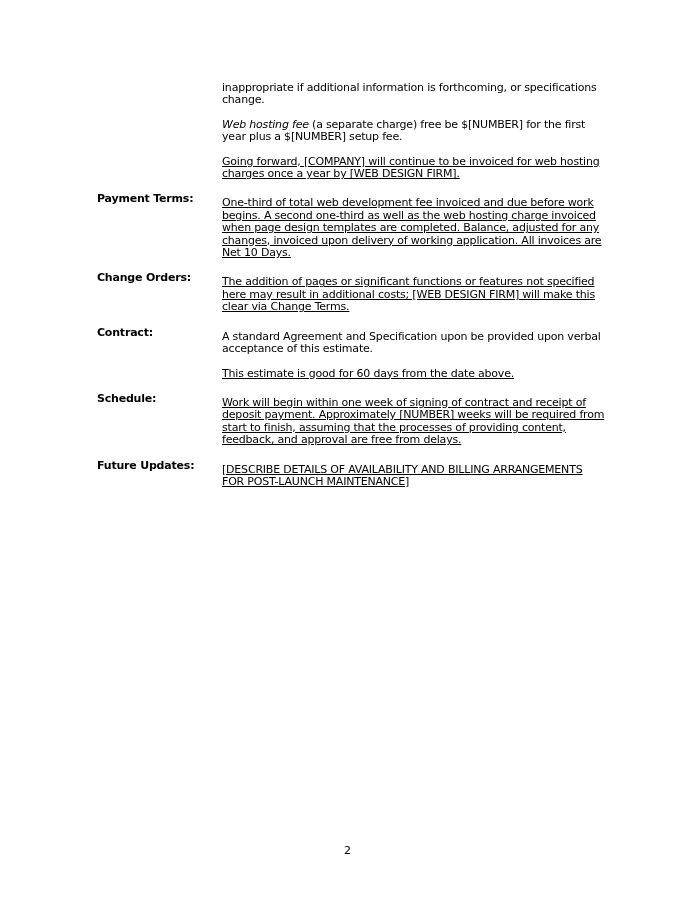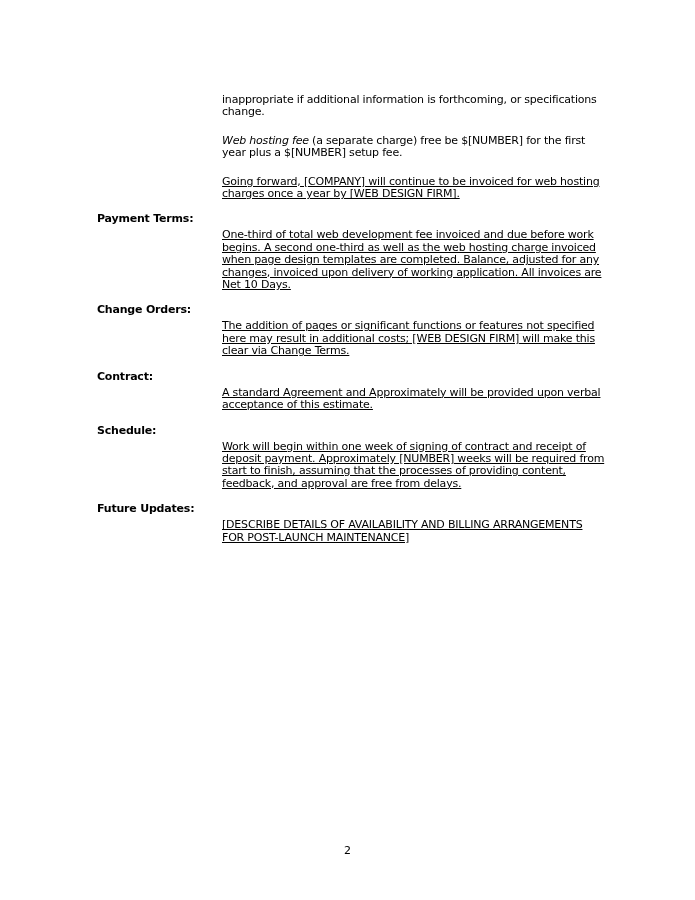--- a/index.html
+++ b/index.html
@@ -36,21 +36,21 @@
     width: 125px;
   }
   .label {
     font-weight: bold;
   }
   .body-col {
     flex: 1 1 auto;
     min-width: 0;
   }
   .para {
-    margin: 16px 0 12px 0;
+    margin: 4px 0 12px 0;
     white-space: pre-line;
   }
   .para:last-child {
     margin-bottom: 0;
     text-decoration: underline;
   }
   .italic {
     font-style: italic;
   }
   .footer {
@@ -101,22 +101,23 @@
 here may result in additional costs; [WEB DESIGN FIRM] will make this
 clear via Change Terms.</p>
       </div>
     </div>
 
     <div class="row">
       <div class="label-col">
         <span class="label">Contract:</span>
       </div>
       <div class="body-col">
-        <p class="para">A standard Agreement and Approximately will be provided upon verbal
+        <p class="para">A standard Agreement and Specification upon be provided upon verbal
 acceptance of this estimate.</p>
+        <p class="para">This estimate is good for 60 days from the date above.</p>
       </div>
     </div>
 
     <div class="row">
       <div class="label-col">
         <span class="label">Schedule:</span>
       </div>
       <div class="body-col">
         <p class="para">Work will begin within one week of signing of contract and receipt of
 deposit payment. Approximately [NUMBER] weeks will be required from

